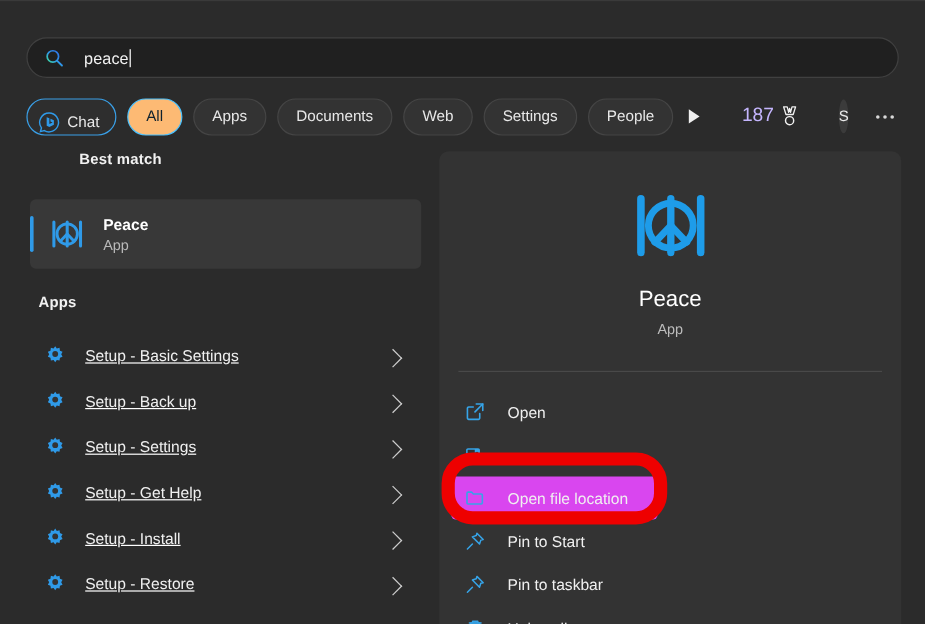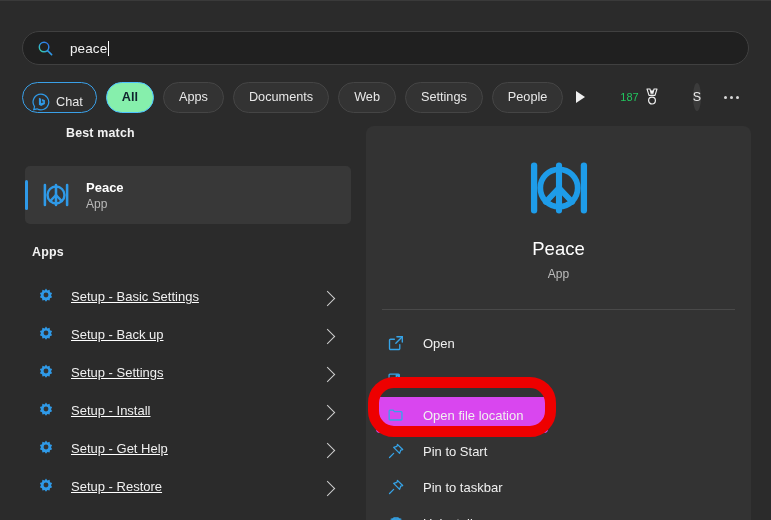--- a/index.html
+++ b/index.html
@@ -84,24 +84,24 @@
     border: 1px solid #454545;
     white-space: nowrap;
   }
   .pill.chat {
     border: 1.5px solid #3aa0e8;
     background: #2e2e2e;
     padding: 10px 13px 0 9px;
     gap: 6px;
   }
   .pill.active {
-    background: #86efac;
+    background: #fdba74;
     color: #10222e;
     border-color: #4cc2ff;
-    font-weight: 700;
+    font-weight: 400;
   }
   .bing-small { width: 18px; height: 18px; display: block; flex: 0 0 auto; }
 
   .play-btn {
     width: 28px; height: 28px;
     display: flex; align-items: center; justify-content: center;
     margin-left: 4px;
     border-radius: 14px;
   }
   .play-tri {
@@ -109,22 +109,22 @@
     border-left: 9px solid #f0f0f0;
     border-top: 6px solid transparent;
     border-bottom: 6px solid transparent;
   }
 
   .rewards {
     display: flex;
     align-items: center;
     gap: 5px;
     margin-left: 26px;
-    font-size: 11px;
-    color: #22c55e;
+    font-size: 16px;
+    color: #c4b5fd;
     justify-content: flex-end;
   }
   .medal-icon { width: 16px; height: 18px; display: block; }
 
   .avatar-btn {
     width: 28px; height: 28px;
     border-radius: 50%;
     background: #3b3b3b;
     display: flex; align-items: center; justify-content: center;
     font-size: 12.5px;
@@ -451,30 +451,30 @@
       </svg>
       <span class="app-label">Setup - Settings</span>
       <span class="chev"></span>
     </div>
 
     <div class="app-row">
       <svg class="gear-icon" viewBox="0 0 20 20">
         <path d="M10 0.8l1.5 2.1 2.5-.6.4 2.6 2.4 1-1.2 2.3 1.2 2.3-2.4 1-.4 2.6-2.5-.6L10 15.6l-1.5-2.1-2.5.6-.4-2.6-2.4-1 1.2-2.3L3.2 5.9l2.4-1 .4-2.6 2.5.6L10 .8z" fill="#2f9ae8" transform="translate(0,2)"></path>
         <circle cx="10" cy="10" r="2.7" fill="#333333"></circle>
       </svg>
-      <span class="app-label">Setup - Install</span>
+      <span class="app-label">Setup - Get Help</span>
       <span class="chev"></span>
     </div>
 
     <div class="app-row">
       <svg class="gear-icon" viewBox="0 0 20 20">
         <path d="M10 0.8l1.5 2.1 2.5-.6.4 2.6 2.4 1-1.2 2.3 1.2 2.3-2.4 1-.4 2.6-2.5-.6L10 15.6l-1.5-2.1-2.5.6-.4-2.6-2.4-1 1.2-2.3L3.2 5.9l2.4-1 .4-2.6 2.5.6L10 .8z" fill="#2f9ae8" transform="translate(0,2)"></path>
         <circle cx="10" cy="10" r="2.7" fill="#333333"></circle>
       </svg>
-      <span class="app-label">Setup - Get Help</span>
+      <span class="app-label">Setup - Install</span>
       <span class="chev"></span>
     </div>
 
     <div class="app-row">
       <svg class="gear-icon" viewBox="0 0 20 20">
         <path d="M10 0.8l1.5 2.1 2.5-.6.4 2.6 2.4 1-1.2 2.3 1.2 2.3-2.4 1-.4 2.6-2.5-.6L10 15.6l-1.5-2.1-2.5.6-.4-2.6-2.4-1 1.2-2.3L3.2 5.9l2.4-1 .4-2.6 2.5.6L10 .8z" fill="#2f9ae8" transform="translate(0,2)"></path>
         <circle cx="10" cy="10" r="2.7" fill="#333333"></circle>
       </svg>
       <span class="app-label">Setup - Restore</span>
       <span class="chev"></span>

